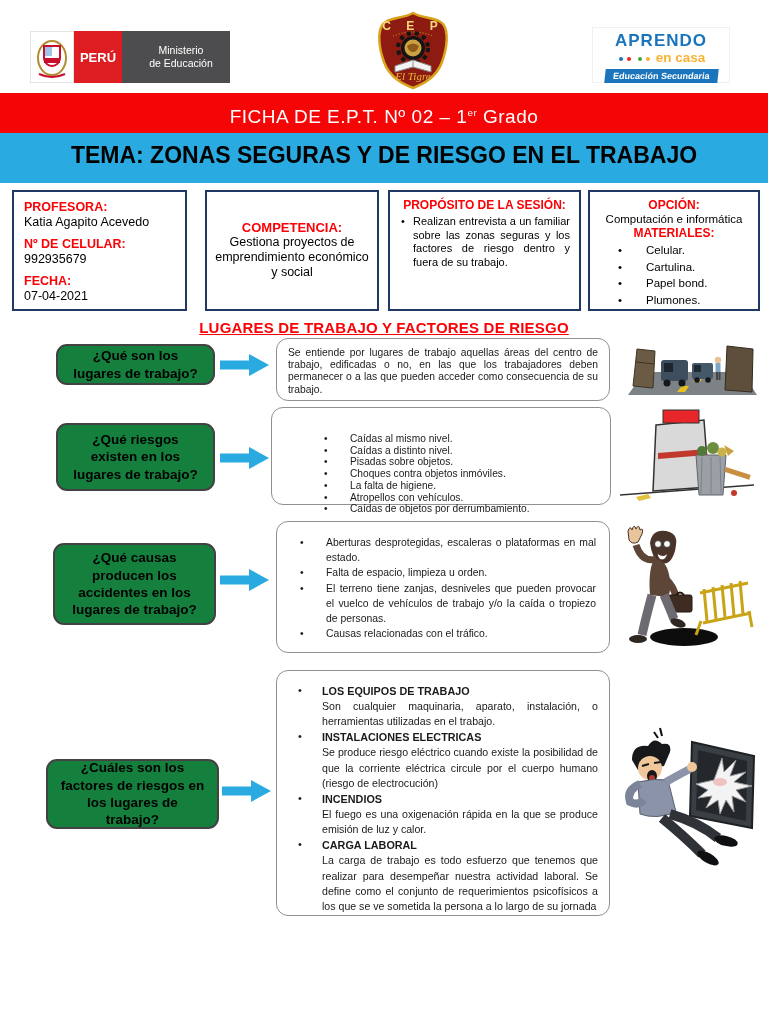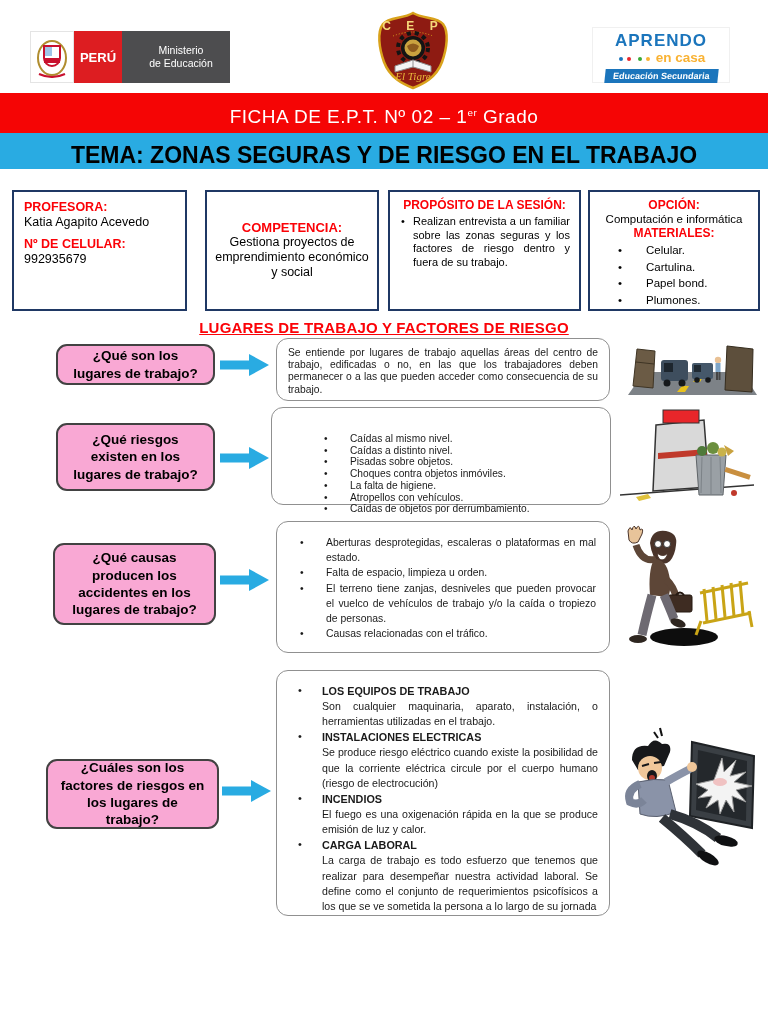--- a/index.html
+++ b/index.html
@@ -21,21 +21,21 @@
   .aprendo .row2{font-size:13px;line-height:14px;}
   .aprendo .dots span{display:inline-block;width:4px;height:4px;border-radius:50%;margin:0 2px;vertical-align:middle;}
   .aprendo .t2{color:#f9b233;font-weight:bold;font-size:13.5px;}
   .aprendo .ribbon{display:inline-block;background:#1b75bc;color:#fff;font-weight:bold;font-size:9px;
                    padding:2px 8px;margin-top:3px;transform:skewX(-6deg);}
 
   
   .banner-red{position:absolute;left:0;top:93px;width:768px;height:40px;background:#f50505;color:#fff;
               text-align:center;font-size:19px;line-height:40px;font-weight:400;letter-spacing:0.5px;}
   .banner-red sup{font-size:0.52em;vertical-align:super;}
-  .banner-blue{position:absolute;left:0;top:133px;width:768px;height:36px;background:#29abe2;color:#000;
+  .banner-blue{position:absolute;left:0;top:133px;width:768px;height:50px;background:#29abe2;color:#000;
                text-align:center;font-weight:bold;font-size:23px;line-height:44px;}
 
   
   .ibox{position:absolute;top:190px;height:121px;background:#fff;border:2px solid #1f3864;box-sizing:border-box;}
   .ibox .red{color:#fb0207;font-weight:bold;}
   #box-prof{left:12px;width:175px;padding:8px 10px;font-size:12.5px;line-height:15px;}
   #box-prof .grp{margin-bottom:7px;}
   #box-comp{left:205px;width:174px;text-align:center;padding:28px 8px 0;font-size:12.5px;line-height:15px;box-sizing:border-box;}
   #box-comp .red{font-size:13px;}
   #box-prop{left:388px;width:193px;padding:6px 9px;box-sizing:border-box;}
@@ -45,21 +45,21 @@
   #box-opc{left:588px;width:172px;padding:6px 8px;text-align:center;font-size:11.5px;line-height:14px;box-sizing:border-box;}
   #box-opc .red{font-size:12px;}
   .mlist{list-style:none;margin:2px 0 0 12px;padding:0;text-align:left;}
   .mlist li{position:relative;padding-left:36px;line-height:16.5px;font-size:11.5px;}
   .mlist li::before{content:"•";position:absolute;left:8px;}
 
   
   .section-title{position:absolute;left:0;top:319px;width:768px;text-align:center;color:#fb0207;
                  font-weight:bold;font-size:15px;text-decoration:underline;letter-spacing:0.2px;}
 
-  .qbox{position:absolute;background:#f9a8d4;border:2px solid #424242;border-radius:11px;display:flex;
+  .qbox{position:absolute;background:#15803d;border:2px solid #424242;border-radius:11px;display:flex;
         align-items:center;justify-content:center;text-align:center;font-weight:bold;font-size:13.5px;
         line-height:1.28;padding:4px 12px;box-sizing:border-box;}
   .abox{position:absolute;background:#fff;border:1.5px solid #909090;border-radius:12px;box-sizing:border-box;
         font-size:10.4px;color:#1a1a1a;}
   .arrow{position:absolute;width:50px;height:24px;}
 
   #q1{left:56px;top:344px;width:159px;height:41px;}
   #a1{left:276px;top:338px;width:334px;height:63px;padding:8px 11px;text-align:justify;line-height:12.2px;font-size:10.3px;}
   #arrow1{left:220px;top:353px;}
   #img1{position:absolute;left:625px;top:342px;width:135px;height:60px;}
@@ -145,20 +145,24 @@
   <div class="banner-blue">TEMA: ZONAS SEGURAS Y DE RIESGO EN EL TRABAJO</div>
 
   <div class="ibox" id="box-prof">
     <div class="grp">
       <div class="red">PROFESORA:</div>
       <div>Katia Agapito Acevedo</div>
     </div>
     <div class="grp">
       <div class="red">Nº DE CELULAR:</div>
       <div>992935679</div>
+    </div>
+    <div class="grp">
+      <div class="red">FECHA:</div>
+      <div>07-04-2021</div>
     </div>
   </div>
 
   <div class="ibox" id="box-comp">
     <div class="red">COMPETENCIA:</div>
     <div>Gestiona proyectos de emprendimiento económico y social</div>
   </div>
 
   <div class="ibox" id="box-prop">
     <div class="title red">PROPÓSITO DE LA SESIÓN:</div>

